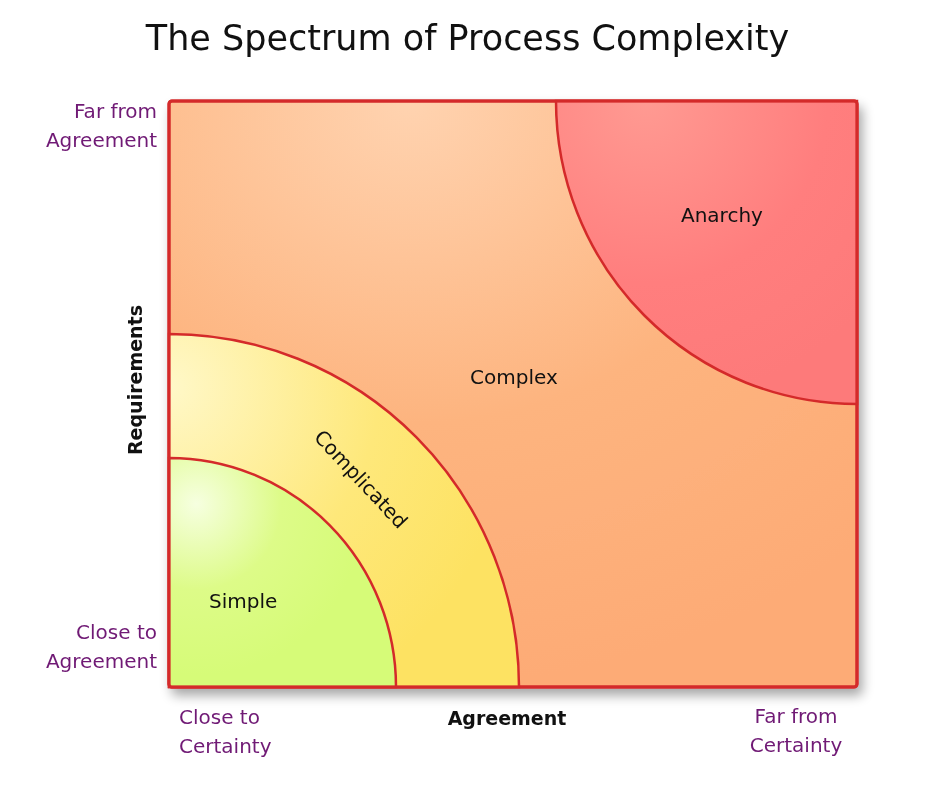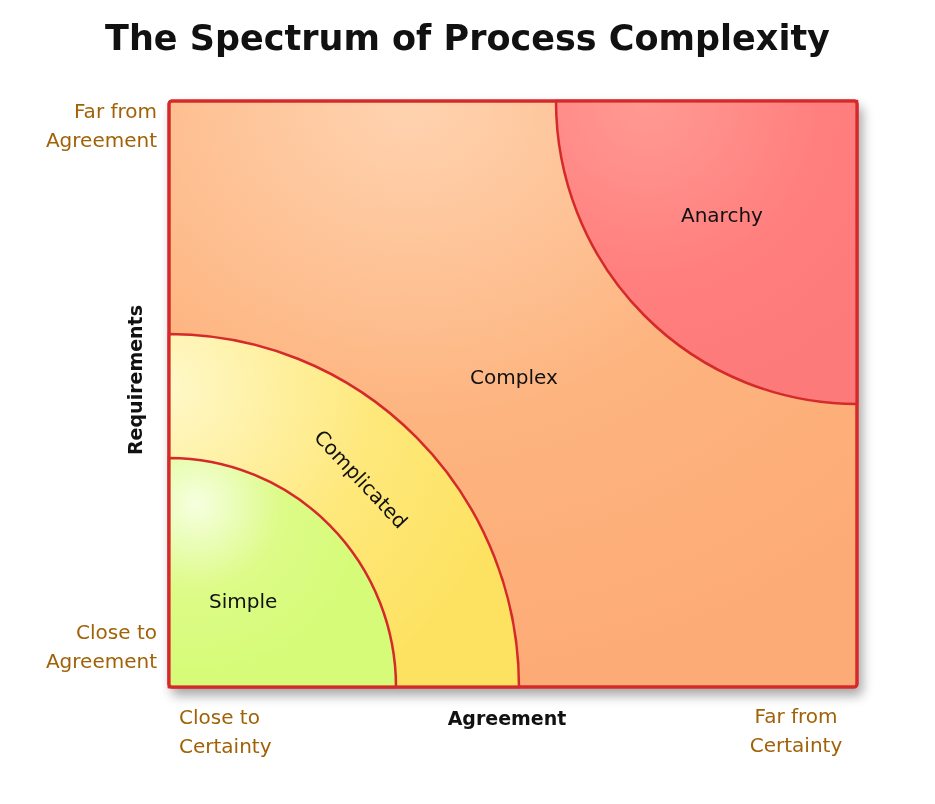--- a/index.html
+++ b/index.html
@@ -1,18 +1,18 @@
 <!DOCTYPE html>
 <html><head>
 <meta charset="utf-8">
 <style>
   html,body{margin:0;padding:0;background:#ffffff;}
   body{width:935px;height:804px;position:relative;overflow:hidden;font-family:"DejaVu Sans","Liberation Sans",sans-serif;color:#111;}
-  .title{position:absolute;left:0;top:18px;width:935px;text-align:center;font-size:35px;font-weight:bold;letter-spacing:0px;font-family:"DejaVu Sans",sans-serif;}
-  .lbl{position:absolute;font-size:20px;line-height:29px;color:#a16207;}
+  .title{position:absolute;left:0;top:18px;width:935px;text-align:center;font-size:35px;font-weight:normal;letter-spacing:0px;font-family:"DejaVu Sans",sans-serif;}
+  .lbl{position:absolute;font-size:20px;line-height:29px;color:#701a75;}
   .right{text-align:right;}
   .center{text-align:center;}
   .axis-y{position:absolute;left:135px;top:380px;transform:translate(-50%,-50%) rotate(-90deg);font-size:19px;font-weight:bold;white-space:nowrap;}
   .axis-x{position:absolute;left:507px;top:707px;transform:translateX(-50%);font-size:19px;font-weight:bold;white-space:nowrap;}
   svg{position:absolute;left:0;top:0;}
   .region-label{font-size:20px;fill:#111;font-family:"DejaVu Sans","Liberation Sans",sans-serif;}
 </style>
 </head>
 <body>
 

